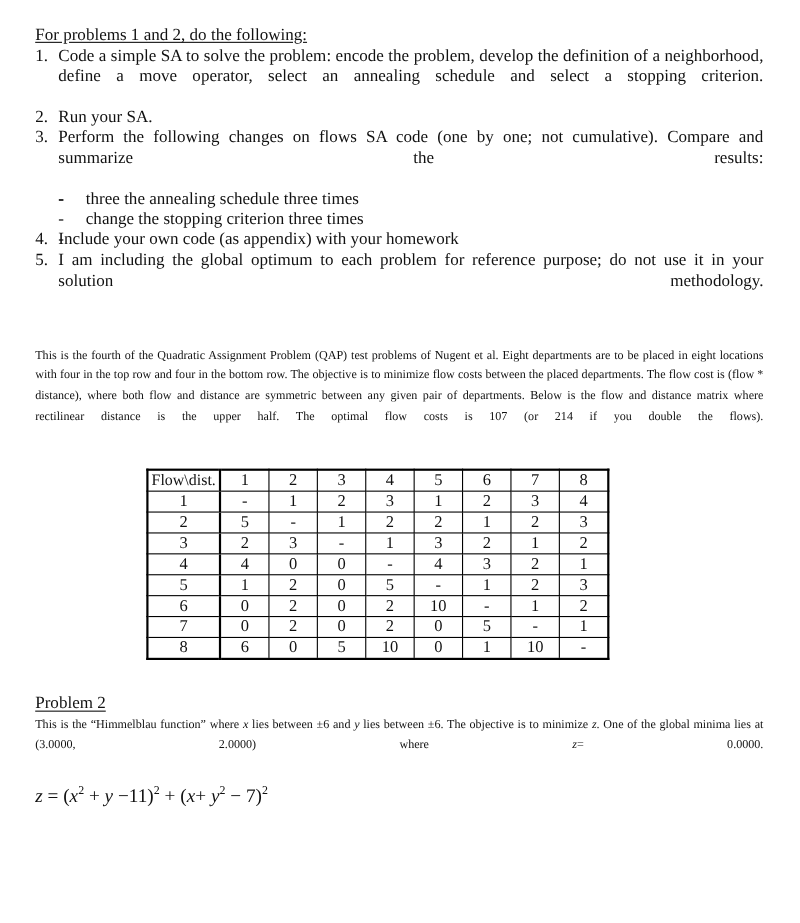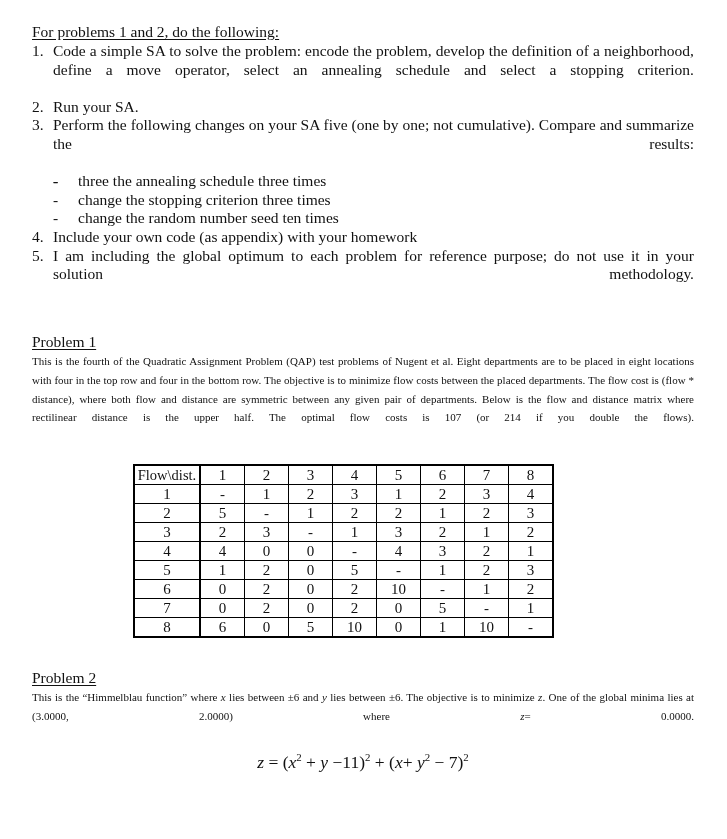--- a/index.html
+++ b/index.html
@@ -137,21 +137,20 @@
   table.matrix tbody td.rowhead {
     border-right: 2px solid #000000;
   }
   table.matrix tbody tr:last-child td {
     border-bottom: none;
   }
 
   
   .formula {
     margin-top: 7px;
-    text-align: center;
     font-size: 17.5px;
     line-height: 22px;
     font-family: "Liberation Serif", "DejaVu Serif", serif;
     white-space: nowrap;
   }
   .formula .v { font-style: italic; }
   .formula sup {
     font-size: 0.62em;
     vertical-align: super;
     line-height: 0;
@@ -170,56 +169,54 @@
       <li>
         <span class="num">1.</span>
         <span class="itext nostretch">Code a simple SA to solve the problem: encode the problem, develop the definition of a neighborhood, define a move operator, select an annealing schedule and select a stopping criterion.</span>
       </li>
       <li>
         <span class="num">2.</span>
         <span class="itext">Run your SA.</span>
       </li>
       <li>
         <span class="num">3.</span>
-        <span class="itext nostretch">Perform the following changes on your SA five (one by one; not cumulative). Compare and summarize the results:</span>
+        <span class="itext nostretch">Perform the following changes on flows SA code (one by one; not cumulative). Compare and summarize the results:</span>
       </li>
     </ol>
 
     <ul class="sub-list">
       <li>
         <span class="dash">-</span>
       </li>
       <li>
         <span class="dash">-</span>
         <span>three the annealing schedule three times</span>
       </li>
       <li>
         <span class="dash">-</span>
         <span>change the stopping criterion three times</span>
       </li>
       <li>
         <span class="dash">-</span>
-        <span>change the random number seed ten times</span>
       </li>
     </ul>
 
     <ol class="main-list">
       <li>
         <span class="num">4.</span>
         <span class="itext">Include your own code (as appendix) with your homework</span>
       </li>
       <li>
         <span class="num">5.</span>
         <span class="itext nostretch">I am including the global optimum to each problem for reference purpose; do not use it in your solution methodology.</span>
       </li>
     </ol>
 
     <div class="gap-lg"></div>
 
-    <div class="head-underline">Problem 1</div>
 
     <p class="para nostretch">This is the fourth of the Quadratic Assignment Problem (QAP) test problems of Nugent et al. Eight departments are to be placed in eight locations with four in the top row and four in the bottom row.  The objective is to minimize flow costs between the placed departments.  The flow cost is (flow * distance), where both flow and distance are symmetric between any given pair of departments. Below is the flow and distance matrix where rectilinear distance is the upper half. The optimal flow costs is 107 (or 214 if you double the flows).</p>
 
     <div class="table-wrap">
       <table class="matrix">
         <thead>
           <tr>
             <th class="corner">Flow\dist.</th>
             <th class="colhead">1</th>
             <th class="colhead">2</th>

